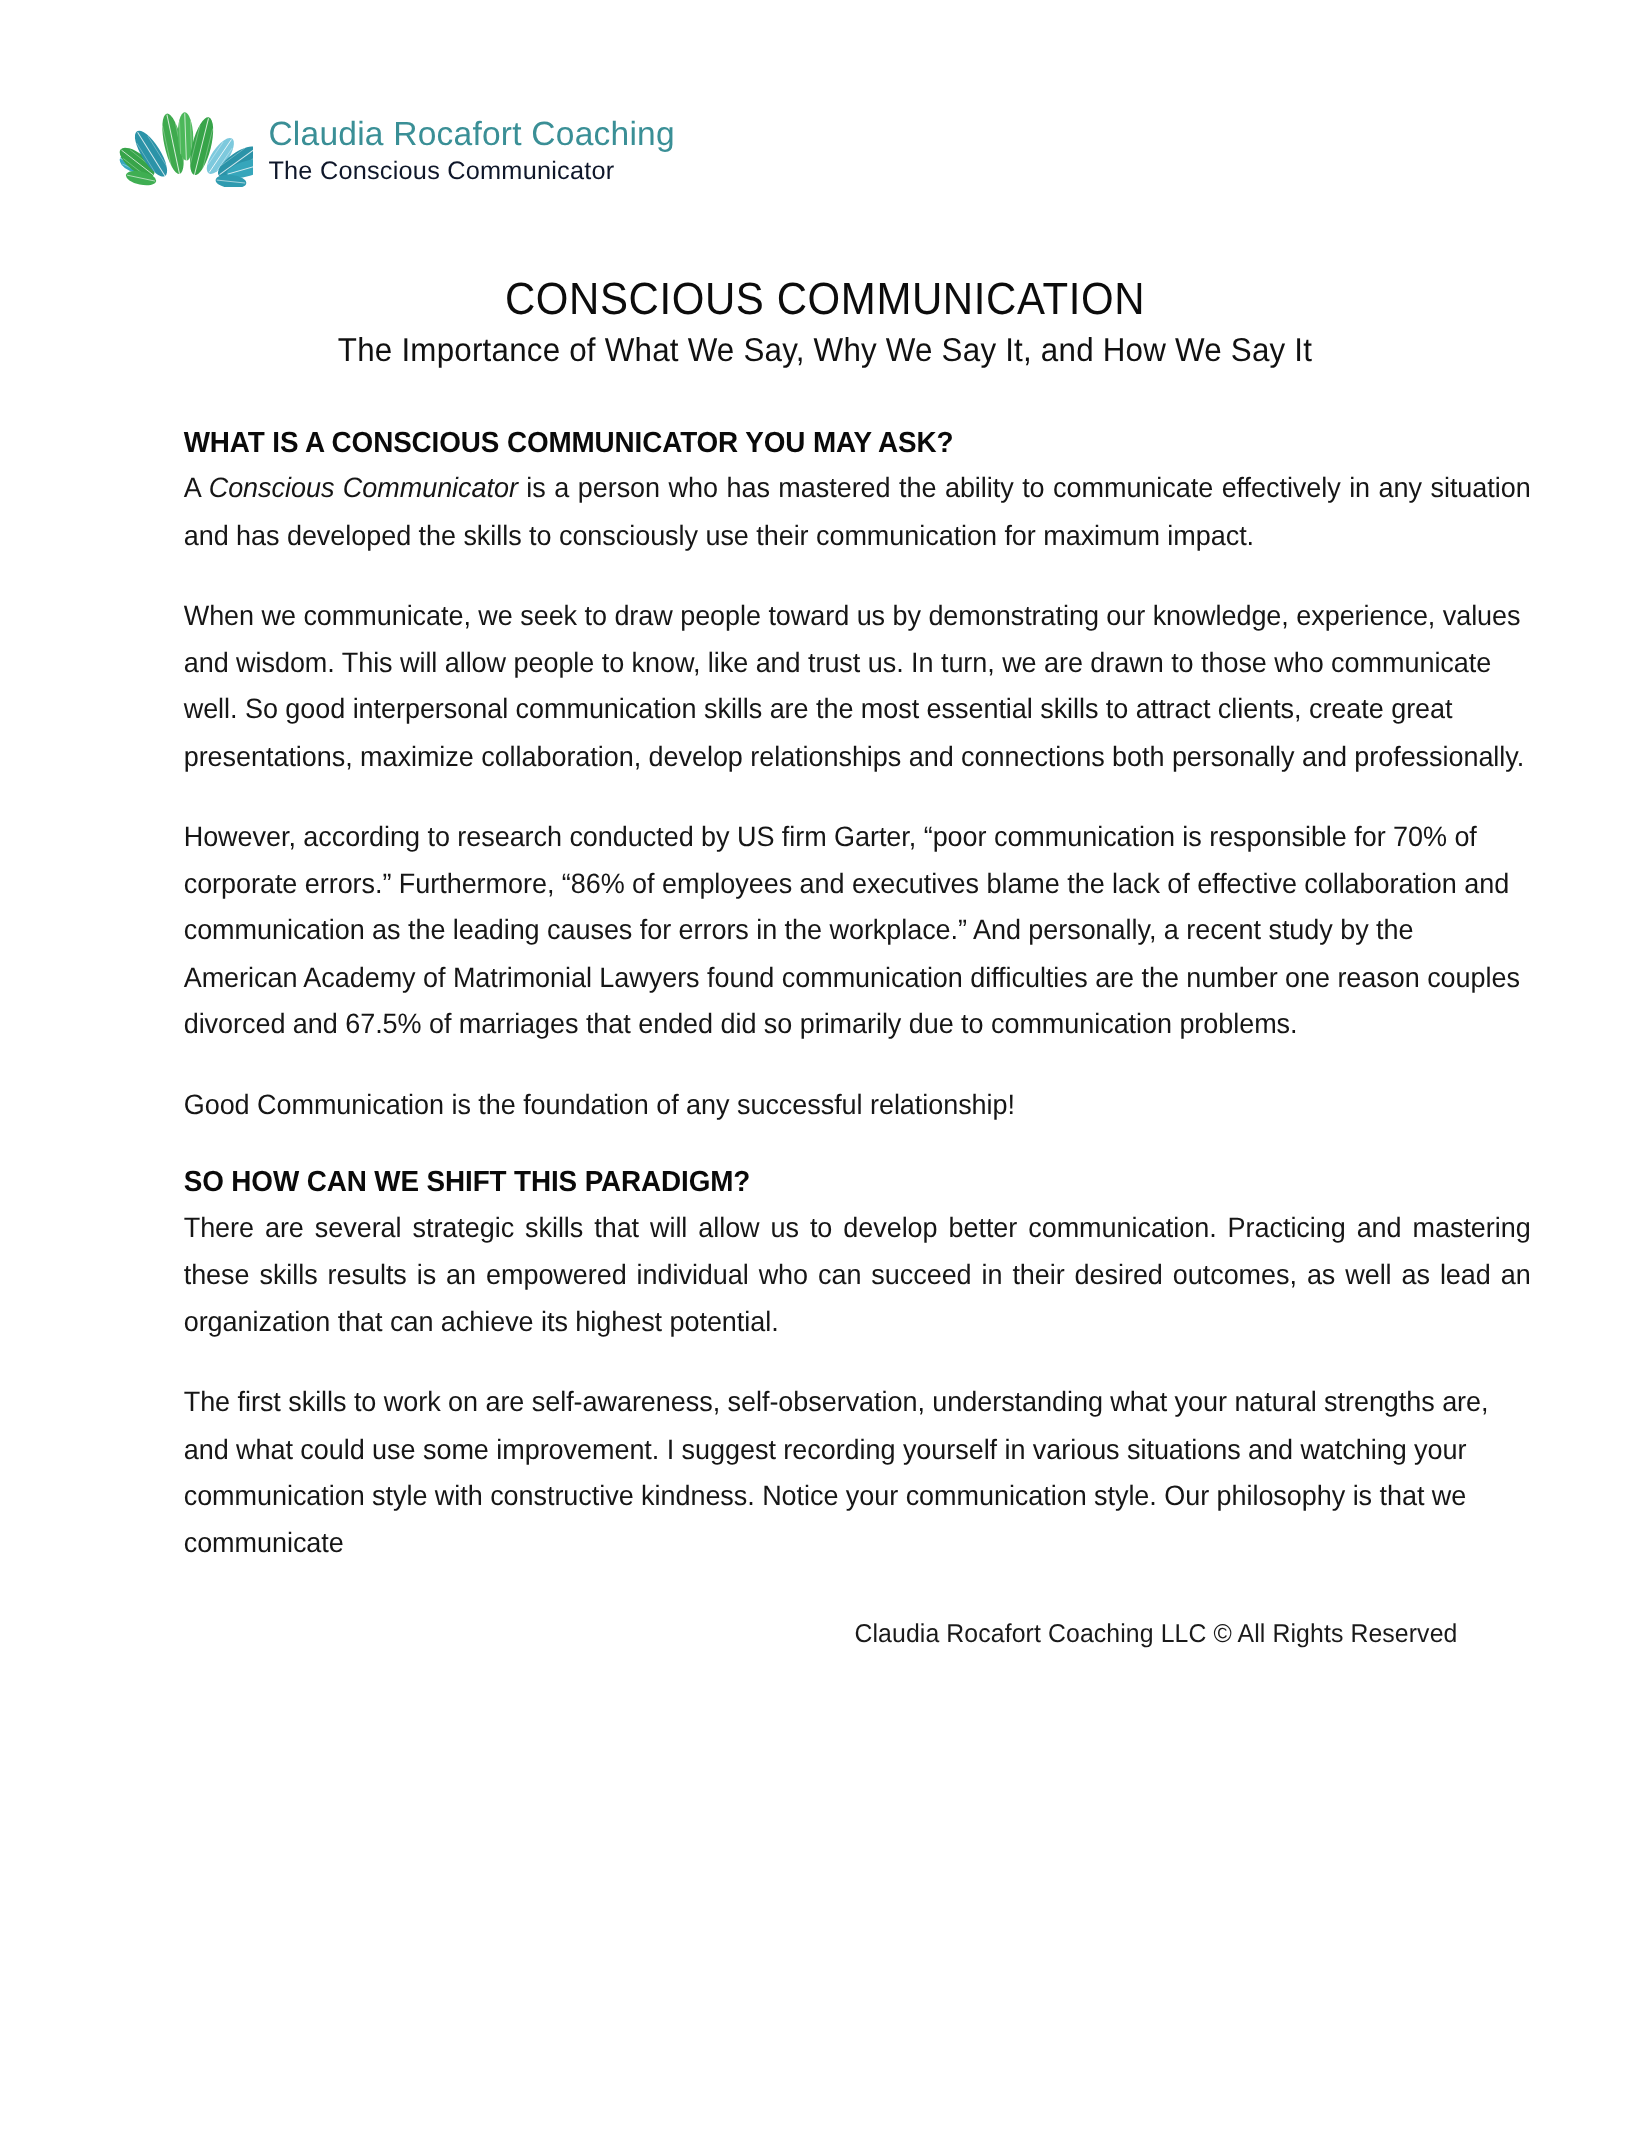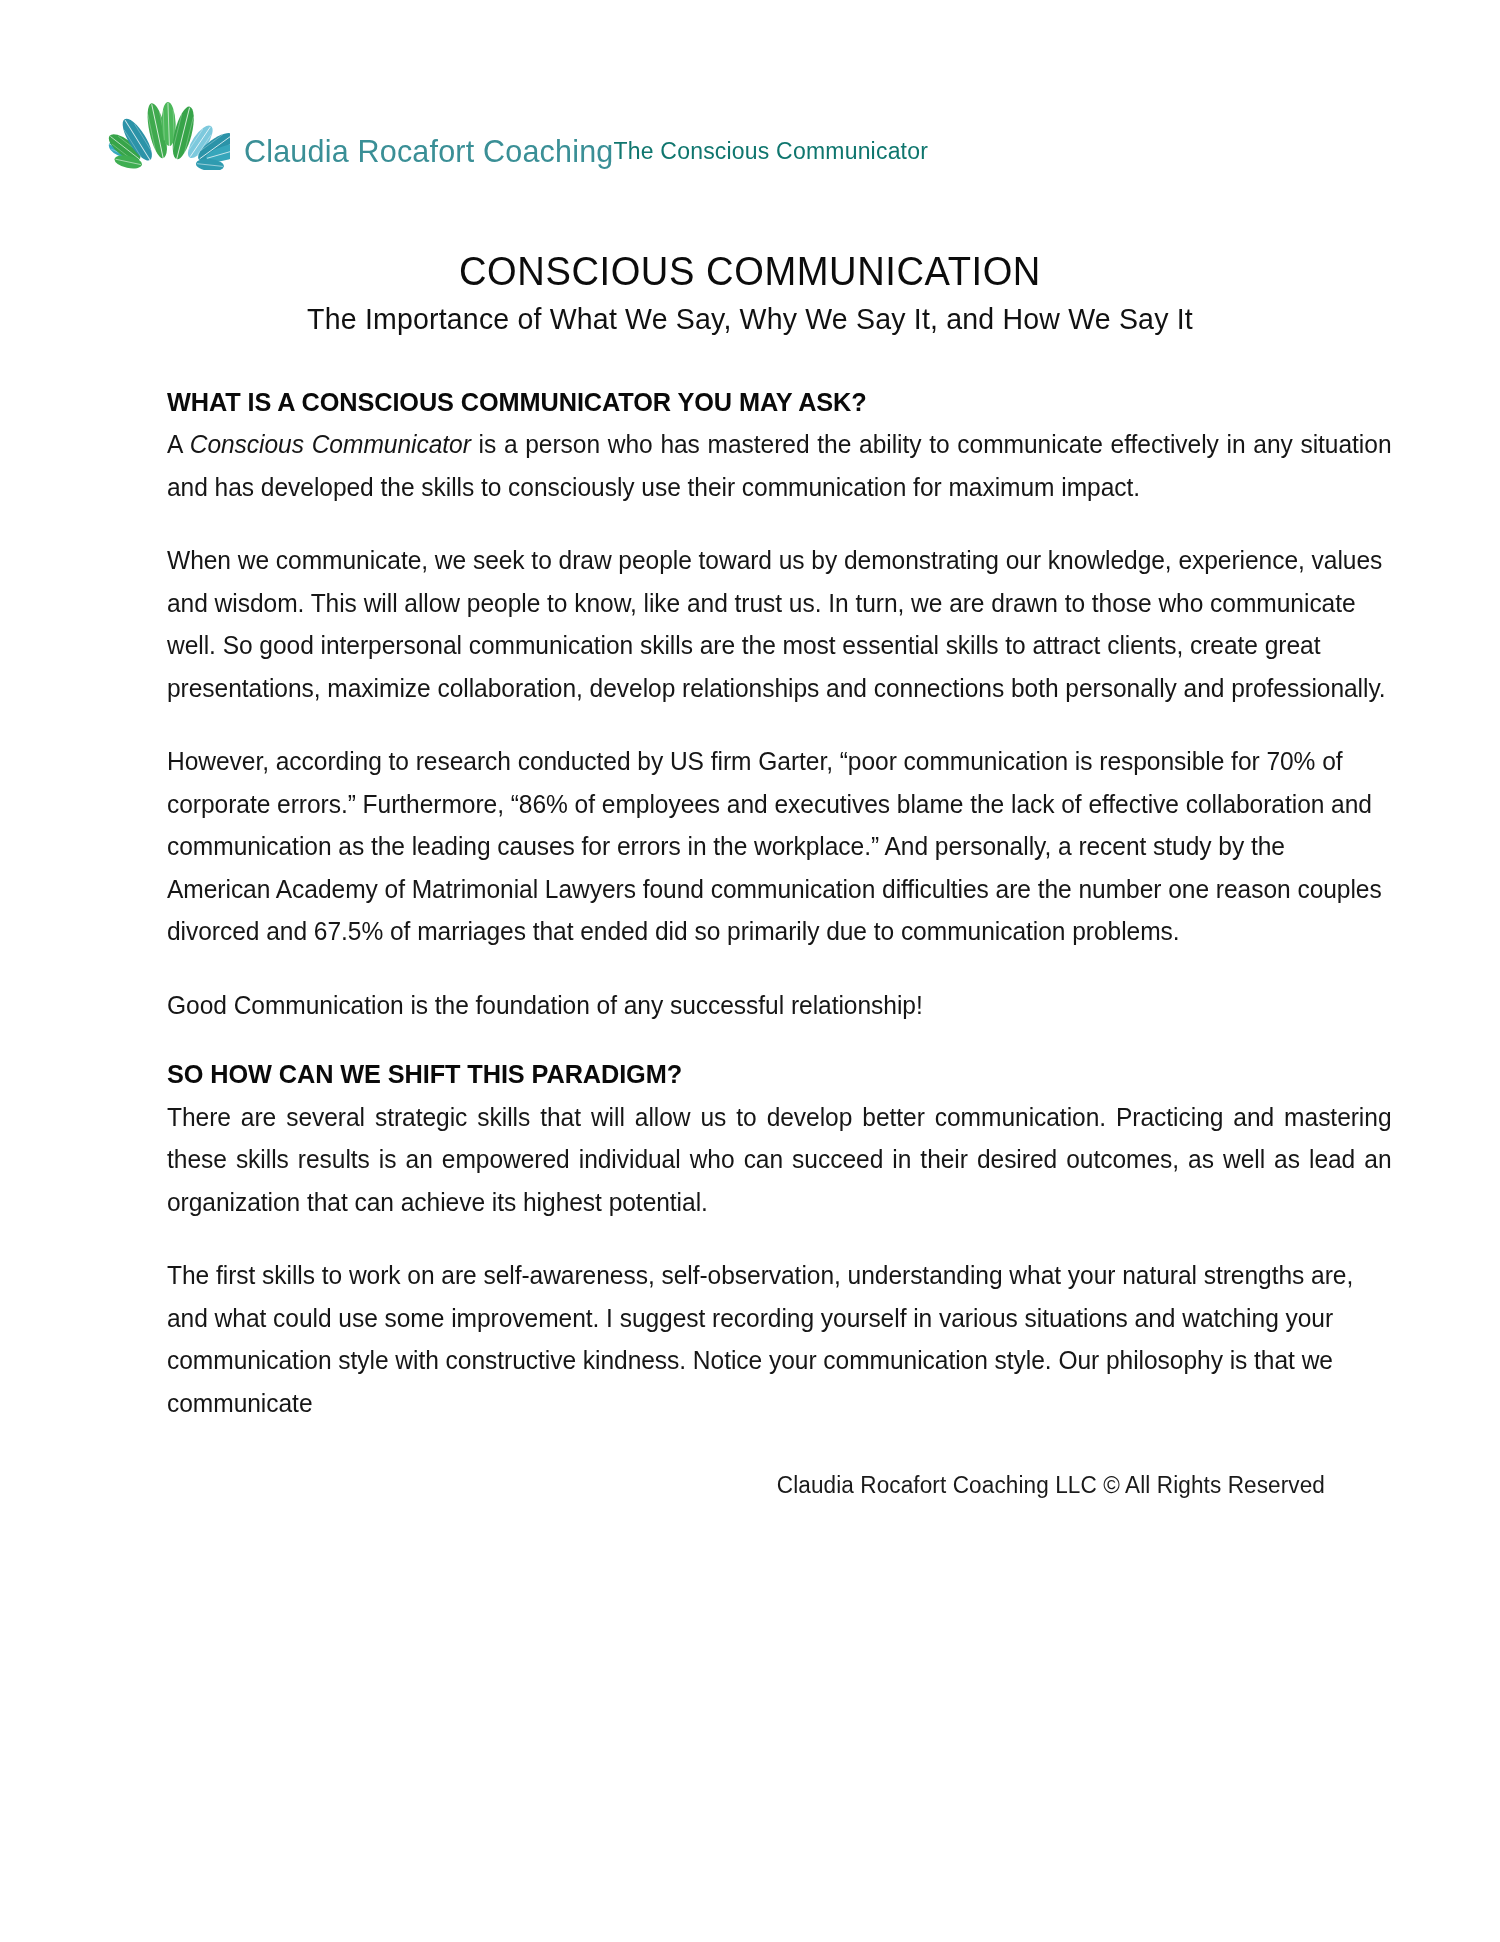--- a/index.html
+++ b/index.html
@@ -27,38 +27,38 @@
     gap: 14px;
   }
   .logo-mark {
     width: 122px;
     height: 72px;
     flex: none;
     display: block;
   }
   .logo-words {
     display: flex;
-    flex-direction: row;
+    flex-direction: column;
     justify-content: flex-end;
     padding-bottom: 2px;
   }
   .logo-name {
     font-family: "Liberation Sans", sans-serif;
     font-size: 30.5px;
     letter-spacing: 0.2px;
     color: #3a8f96;
     line-height: 1.08;
     font-weight: 400;
     white-space: nowrap;
   }
   .logo-tag {
     font-family: "Liberation Sans", sans-serif;
     font-size: 23px;
     letter-spacing: 0.2px;
-    color: #0f766e;
+    color: #0f172a;
     line-height: 1.15;
     font-weight: 400;
     margin-top: 3px;
     white-space: nowrap;
   }
 
   
   .doc-title {
     position: absolute;
     left: 0;

